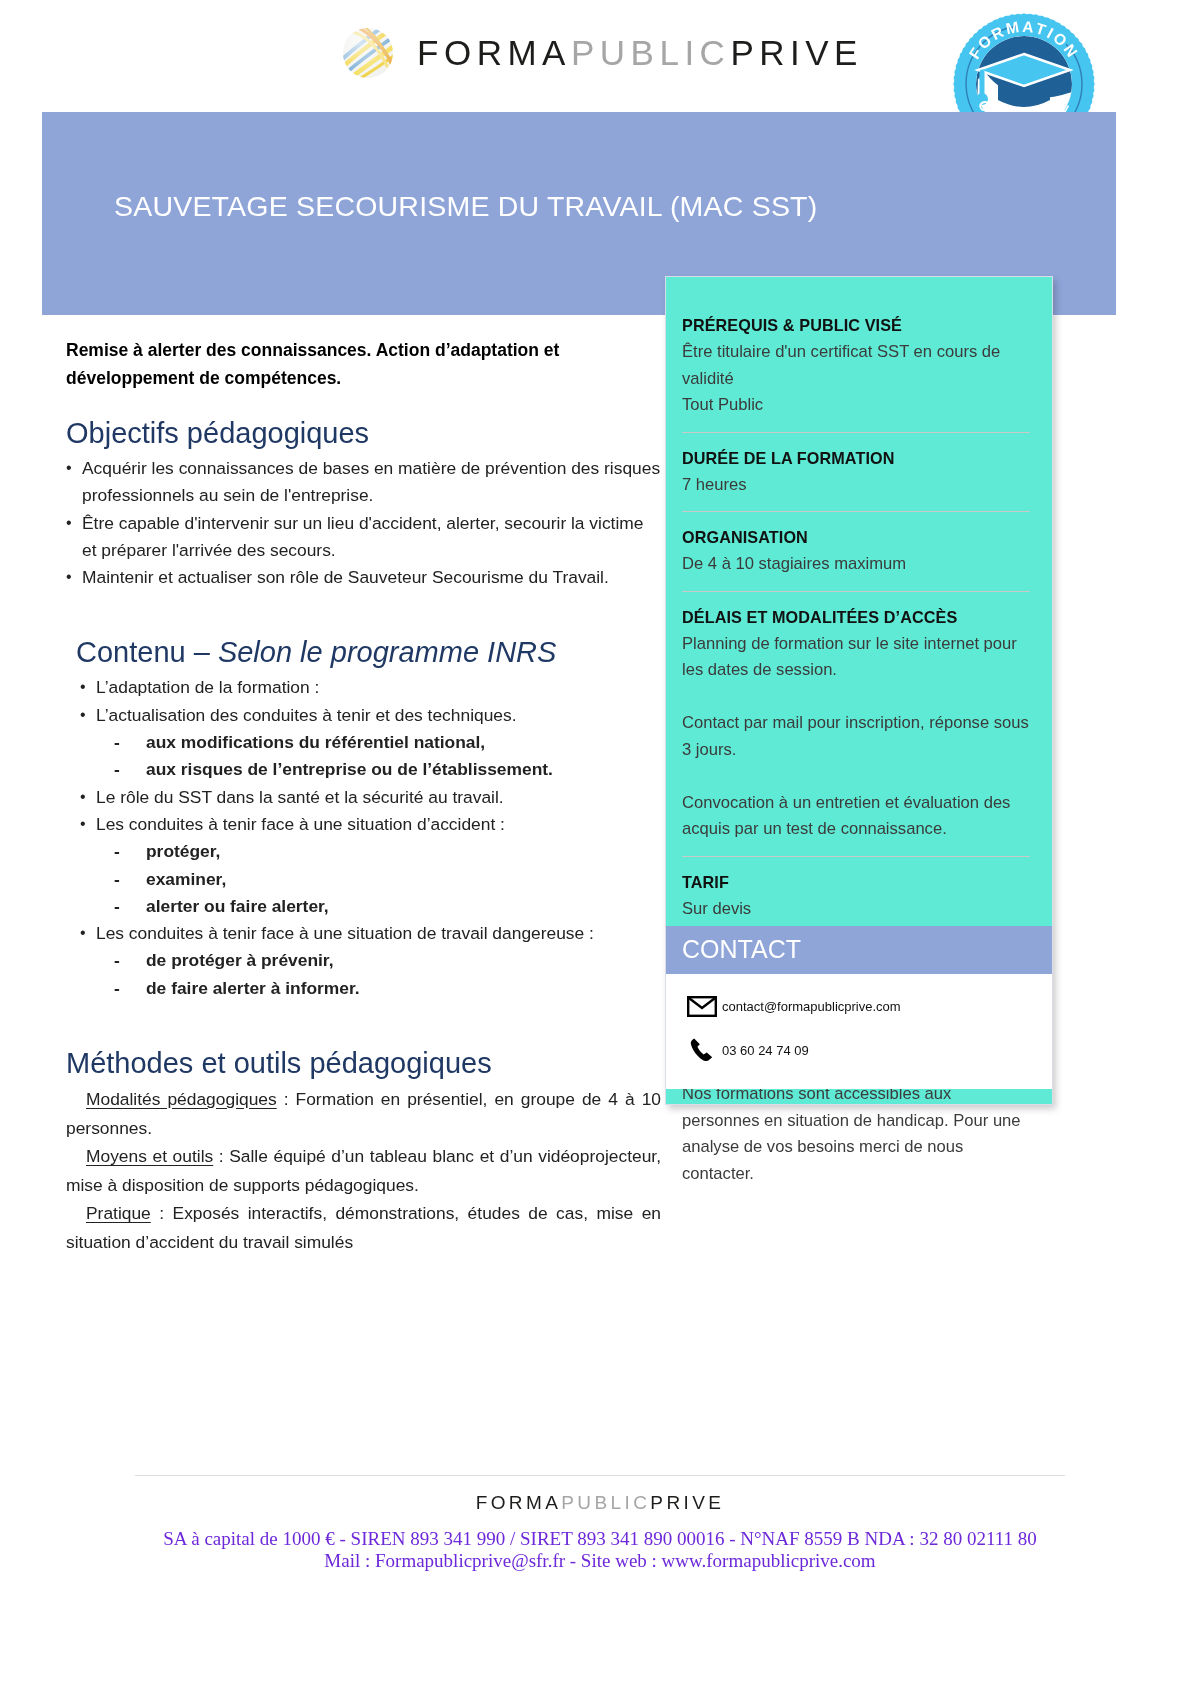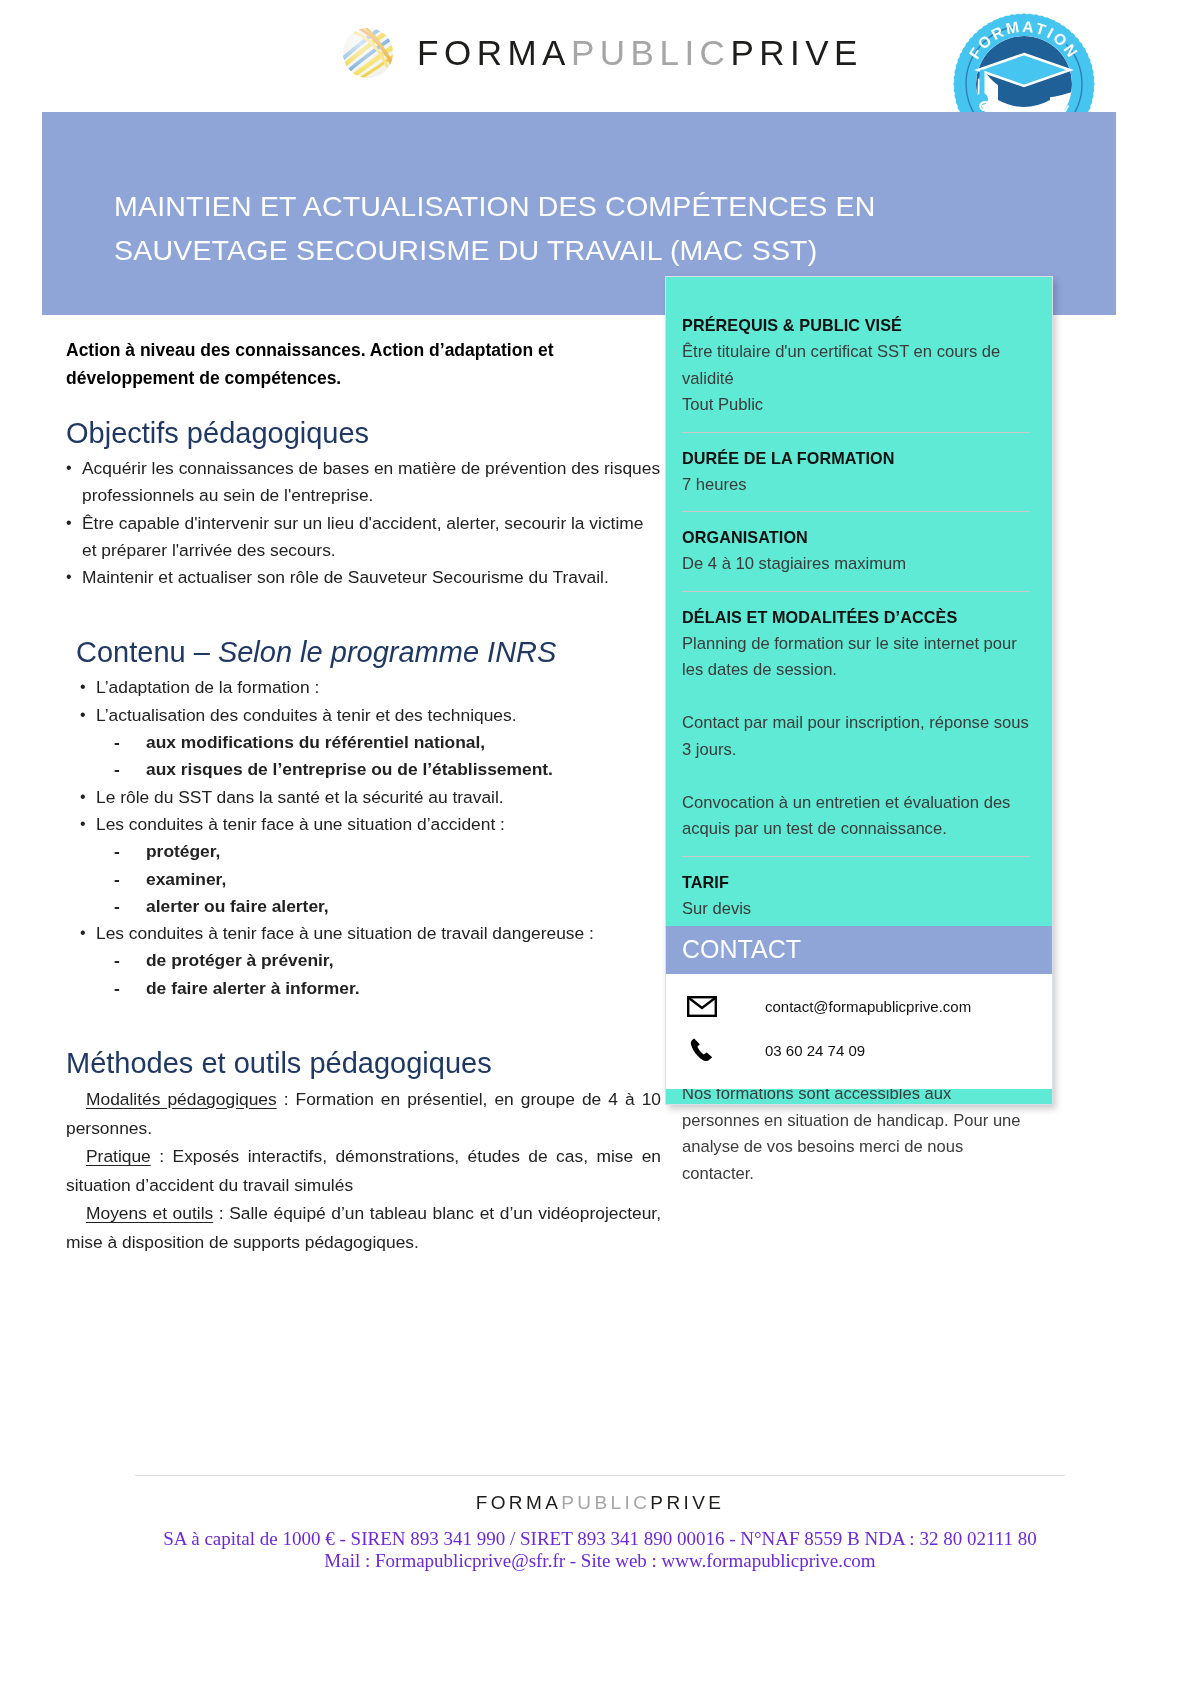--- a/index.html
+++ b/index.html
@@ -95,21 +95,21 @@
     position: absolute; left: 0; bottom: 15px; width: 100%;
   }
   .contact-title {
     background: #8fa5d8; color: #ffffff; font-size: 25px; font-weight: 400;
     padding: 8px 0 10px 16px; line-height: 30px;
   }
   .contact-rows { padding: 22px 0 26px 16px; background: #fff; }
   .contact-row { display: flex; align-items: center; margin-bottom: 20px; }
   .contact-row:last-child { margin-bottom: 0; }
   .contact-ic { width: 40px; flex: none; display: flex; align-items: center; justify-content: center; }
-  .contact-val { font-size: 15px; color: #111; margin-left: 43px; }
+  .contact-val { font-size: 13px; color: #111; }
 
   
   .footer { position: absolute; left: 0; top: 1475px; width: 1200px; text-align: center; }
   .footer-sep { width: 930px; margin: 0 auto 16px auto; border: none; border-top: 1px solid #dddddd; }
   .footer-logo { font-size: 19px; letter-spacing: 3.4px; margin-bottom: 14px; }
   .footer-line { font-size: 19px; color: #6d28d9; line-height: 22px; font-family: "Liberation Serif", serif; }
 </style>
 </head>
 <body>
 
@@ -255,29 +255,28 @@
         <textPath href="#arcTop" startOffset="50%" text-anchor="middle">FORMATION</textPath>
       </text>
       <text font-family="Liberation Sans, sans-serif" font-size="14" font-weight="bold" fill="#ffffff" letter-spacing="2.2">
         <textPath href="#arcBot" startOffset="50%" text-anchor="middle">CERTIFIANTE</textPath>
       </text>
     </svg>
   </div>
 
   <div class="header-band">
     <div class="header-title">
-      <div>MAINTIEN ET ACTUALISATION DES COMPÉTENCES EN</div>
       <div>SAUVETAGE SECOURISME DU TRAVAIL (MAC SST)</div>
     </div>
   </div>
 
   <div class="left-col">
 
     <div class="lede">
-      <div>Action à niveau des connaissances. Action d’adaptation et</div>
+      <div>Remise à alerter des connaissances. Action d’adaptation et</div>
       <div>développement de compétences.</div>
     </div>
 
     <div class="h2">Objectifs pédagogiques</div>
     <ul class="bullets">
       <li>Acquérir les connaissances de bases en matière de prévention des risques professionnels au sein de l'entreprise.</li>
       <li>Être capable d'intervenir sur un lieu d'accident, alerter, secourir la victime et préparer l'arrivée des secours.</li>
       <li>Maintenir et actualiser son rôle de Sauveteur Secourisme du Travail.</li>
     </ul>
 
@@ -307,22 +306,22 @@
     </ul>
     <ul class="dashes">
       <li>de protéger à prévenir,</li>
       <li>de faire alerter à informer.</li>
     </ul>
 
     <div class="gap-lg"></div>
 
     <div class="h2">Méthodes et outils pédagogiques</div>
     <p class="para-just"><span class="u-lead">Modalités pédagogiques</span><span> : Formation en présentiel, en groupe de 4 à 10 personnes.</span></p>
+    <p class="para-just"><span class="u-lead">Moyens et outils</span><span> : Salle équipé d’un tableau blanc et d’un vidéoprojecteur, mise à disposition de supports pédagogiques.</span></p>
     <p class="para-just"><span class="u-lead">Pratique</span><span> : Exposés interactifs, démonstrations, études de cas, mise en situation d’accident du travail simulés</span></p>
-    <p class="para-just"><span class="u-lead">Moyens et outils</span><span> : Salle équipé d’un tableau blanc et d’un vidéoprojecteur, mise à disposition de supports pédagogiques.</span></p>
   </div>
 
   <div class="right-panel">
     <div class="rp-inner">
 
       <div class="rp-block">
         <div class="rp-head">PRÉREQUIS &amp; PUBLIC VISÉ</div>
         <div class="rp-text" style="white-space:pre-line">Être titulaire d'un certificat SST en cours de validité
 Tout Public</div>
       </div>

